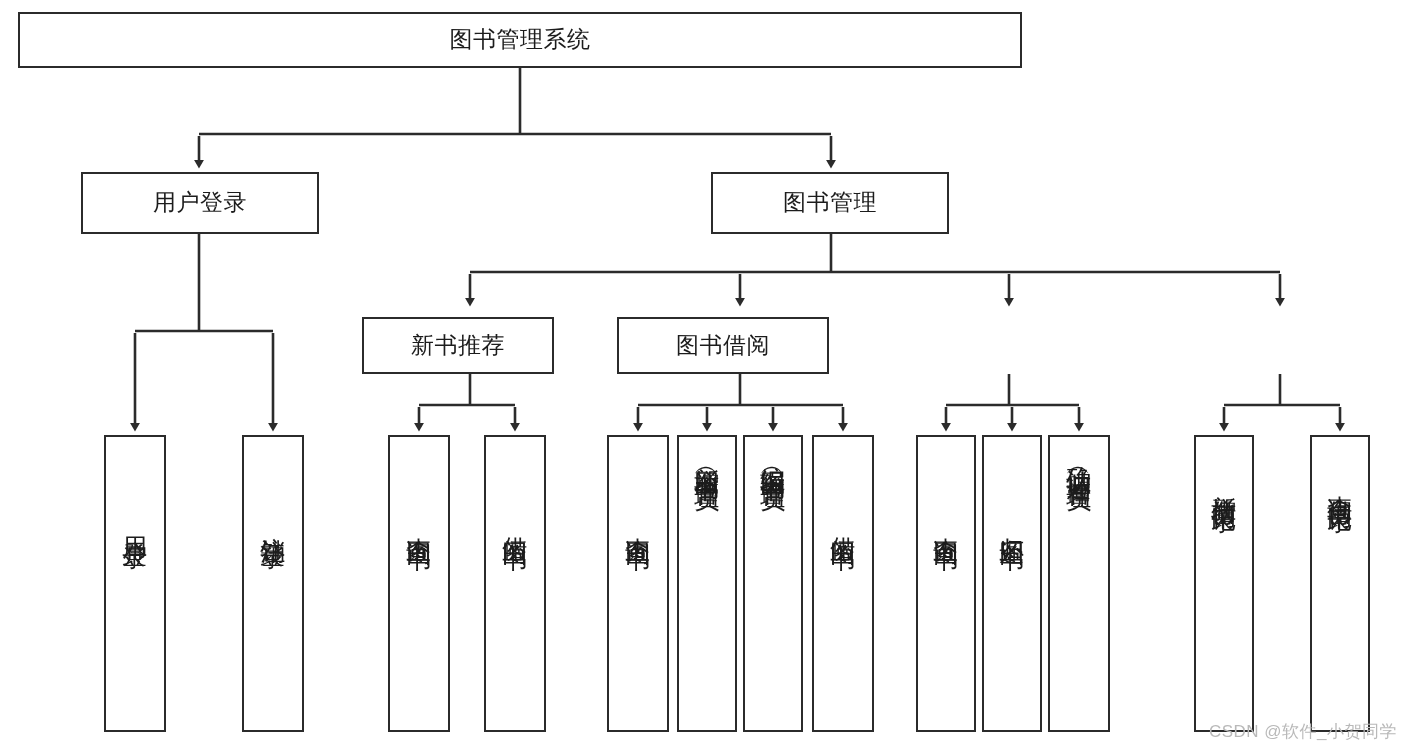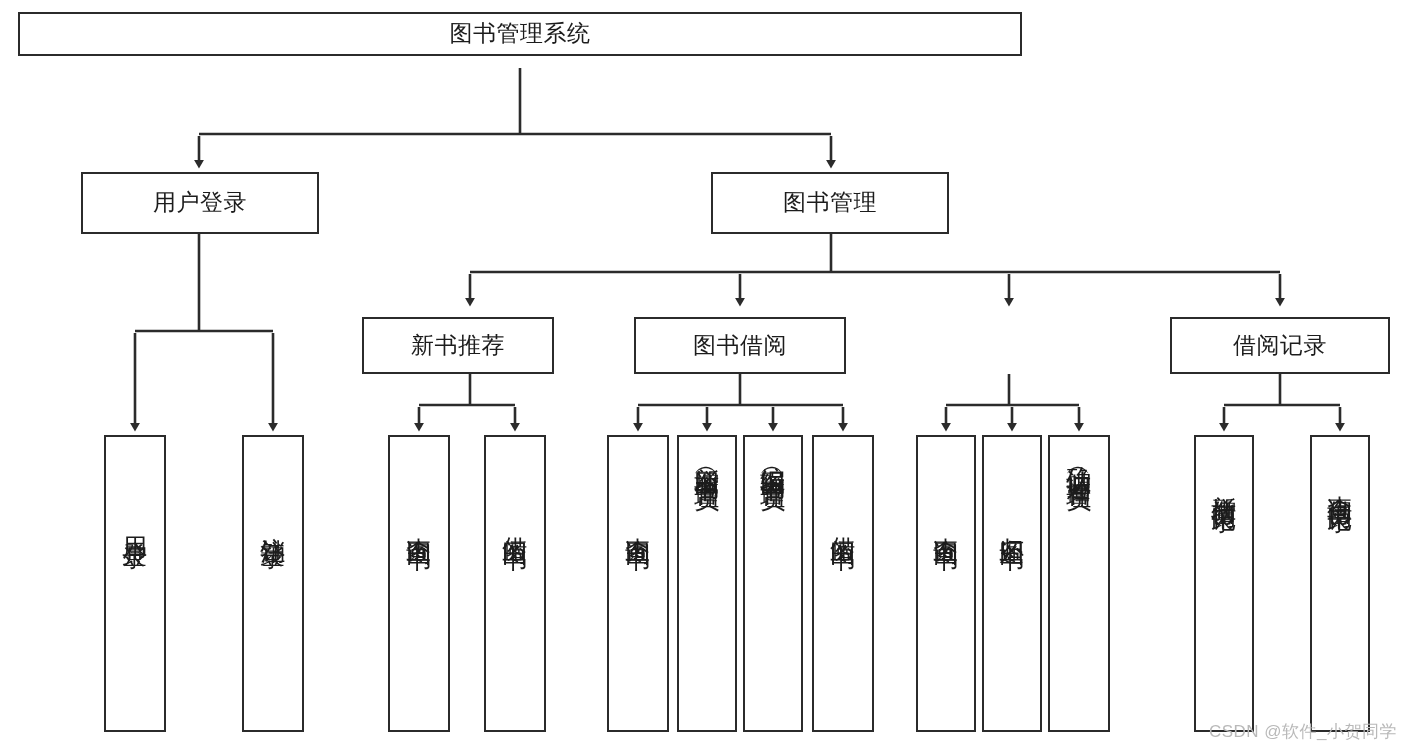--- a/index.html
+++ b/index.html
@@ -121,39 +121,36 @@
       <path d="M1012,407 L1012,423" marker-end="url(#arrow)"></path>
       <path d="M1079,407 L1079,423" marker-end="url(#arrow)"></path>
 
       <path d="M1280,374 L1280,405"></path>
       <path d="M1224,405 L1340,405"></path>
       <path d="M1224,407 L1224,423" marker-end="url(#arrow)"></path>
       <path d="M1340,407 L1340,423" marker-end="url(#arrow)"></path>
     </g>
   </svg>
 
-  <div class="node root horizontal" style="left:18px; top:12px; width:1004px; height:44px;">
+  <div class="node root horizontal" style="left:18px; top:12px; width:1004px; height:56px;">
     <span class="label">图书管理系统</span>
   </div>
 
   <div class="node horizontal" style="left:81px; top:172px; width:238px; height:62px;">
     <span class="label">用户登录</span>
   </div>
   <div class="node horizontal" style="left:711px; top:172px; width:238px; height:62px;justify-content:center;">
     <span class="label">图书管理</span>
   </div>
 
   <div class="node horizontal" style="left:362px; top:317px; width:192px; height:57px;">
     <span class="label">新书推荐</span>
   </div>
-  <div class="node horizontal" style="left:634px; top:317px; width:212px; height:57px;">
+  <div class="node horizontal" style="left:617px; top:317px; width:212px; height:57px;">
     <span class="label">图书借阅</span>
-  </div>
-  <div class="node horizontal" style="left:1170px; top:317px; width:220px; height:57px;">
-    <span class="label">借阅记录</span>
   </div>
 
   <div class="node vertical" style="left:104px; top:435px; width:62px; height:297px; padding-top:80px;">
     <span class="label">用户登录</span>
   </div>
   <div class="node vertical" style="left:242px; top:435px; width:62px; height:297px; padding-top:80px;">
     <span class="label">注销登录</span>
   </div>
 
   <div class="node vertical" style="left:388px; top:435px; width:62px; height:297px; padding-top:80px;">

